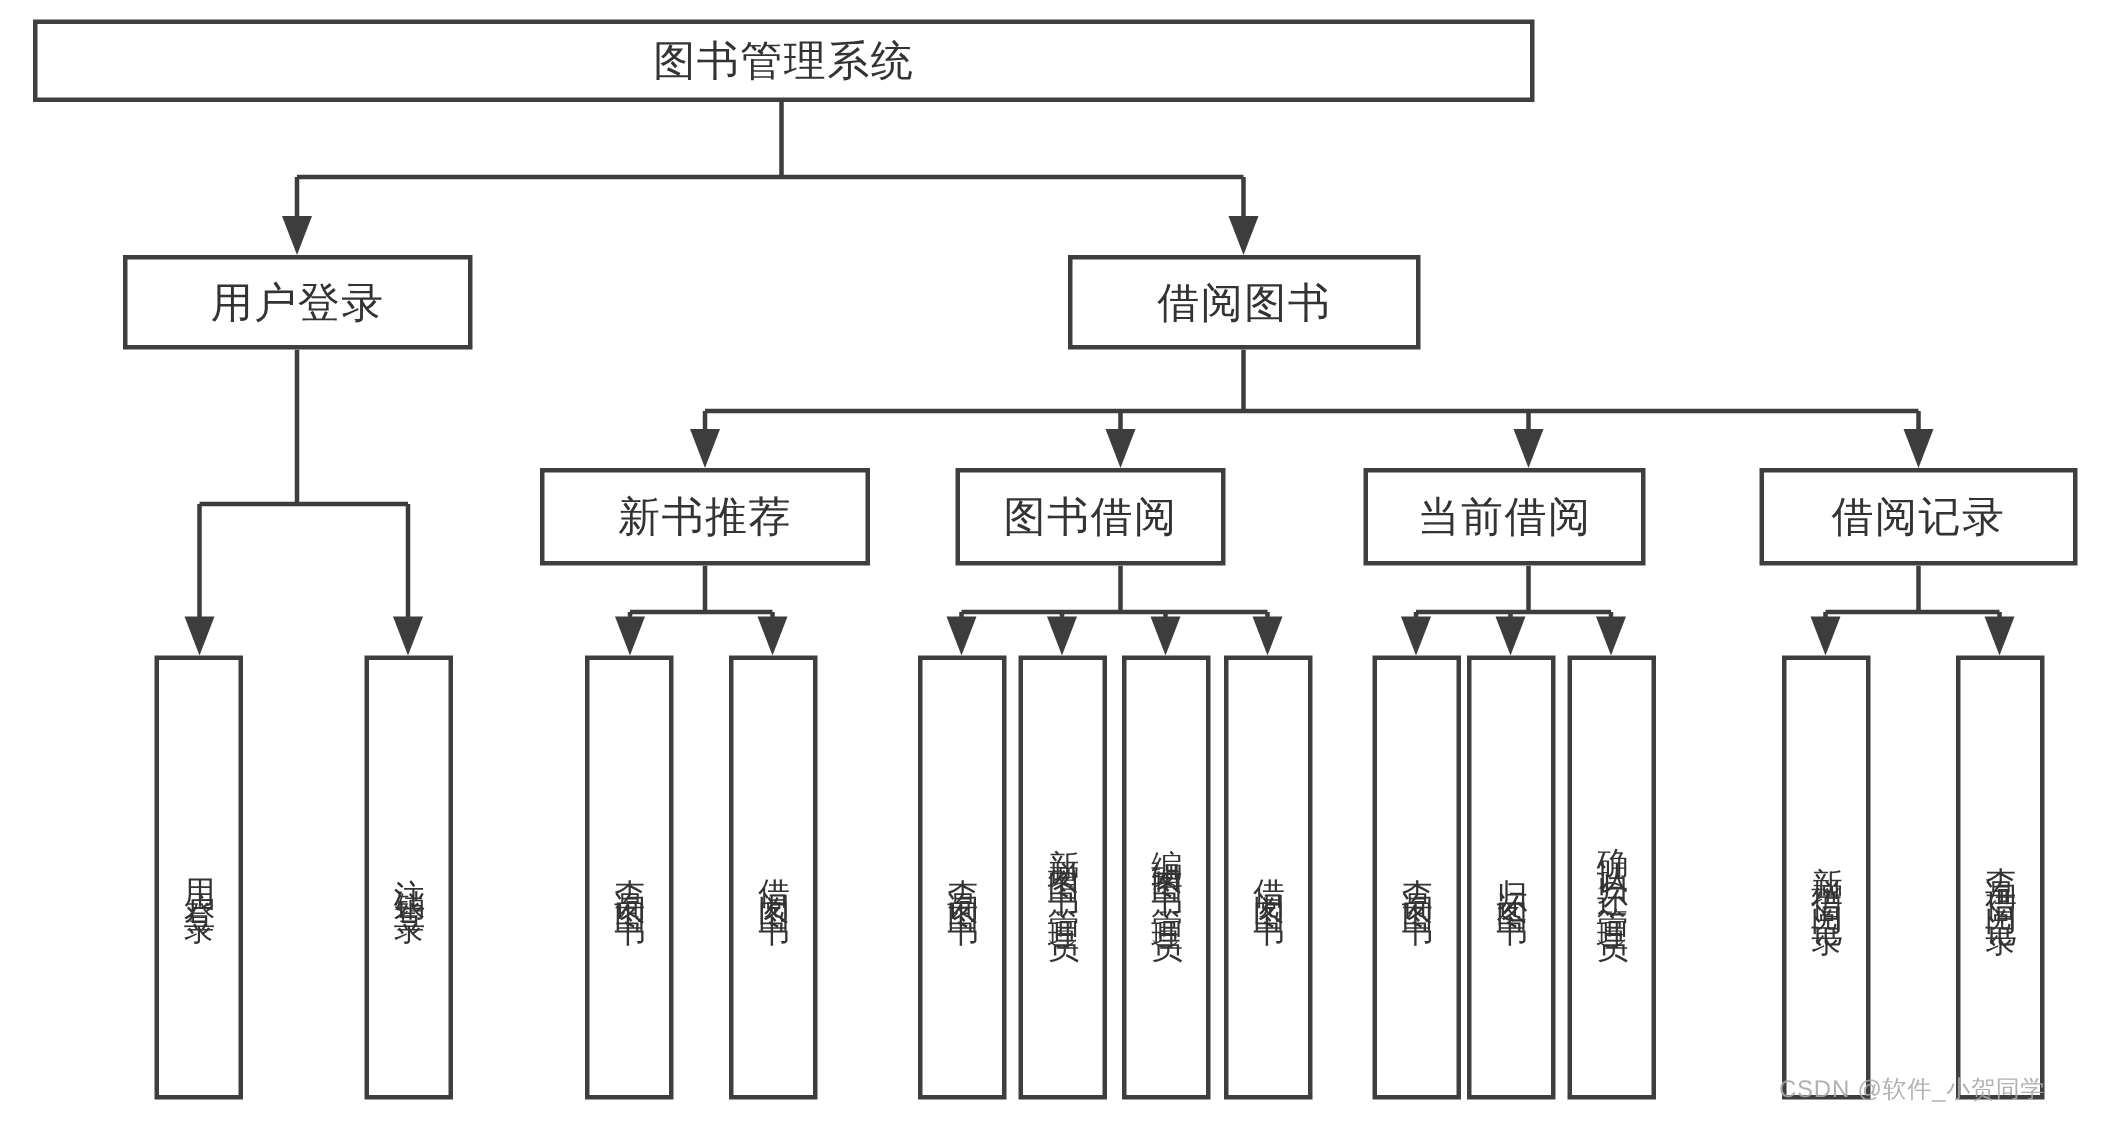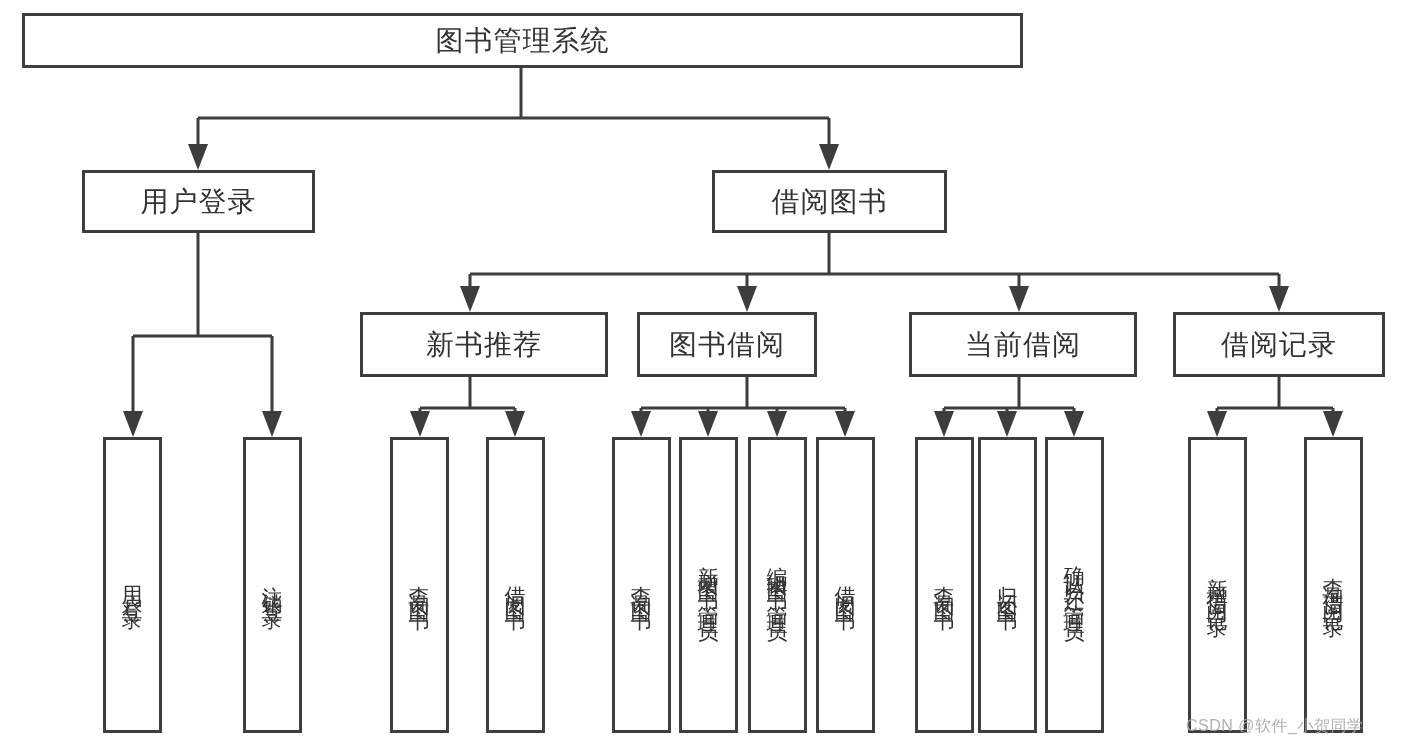--- a/index.html
+++ b/index.html
@@ -49,23 +49,23 @@
     writing-mode: vertical-rl;
     text-orientation: mixed;
     letter-spacing: 8px;
     display: block;
     max-height: 284px;
   }
   .root-box   { left: 22px;   top: 13px;  width: 1001px; height: 55px; }
   .lvl2-a     { left: 82px;   top: 170px; width: 233px;  height: 63px; }
   .lvl2-b     { left: 712px;  top: 170px; width: 235px;  height: 63px; }
   .lvl3       { top: 312px; height: 65px; }
-  .lvl3-a     { left: 360px;  width: 248px; }
+  .lvl3-a     { left: 360px;  width: 220px; }
   .lvl3-b     { left: 637px;  width: 180px; }
-  .lvl3-c     { left: 909px;  width: 228px; }
+  .lvl3-c     { left: 909px;  width: 188px; }
   .lvl3-d     { left: 1173px; width: 212px; }
   .leaf-1  { left: 103px; }
   .leaf-2  { left: 243px; }
   .leaf-3  { left: 390px; }
   .leaf-4  { left: 486px; }
   .leaf-5  { left: 612px; }
   .leaf-6  { left: 679px; }
   .leaf-7  { left: 748px; }
   .leaf-8  { left: 816px; }
   .leaf-9  { left: 915px; }

